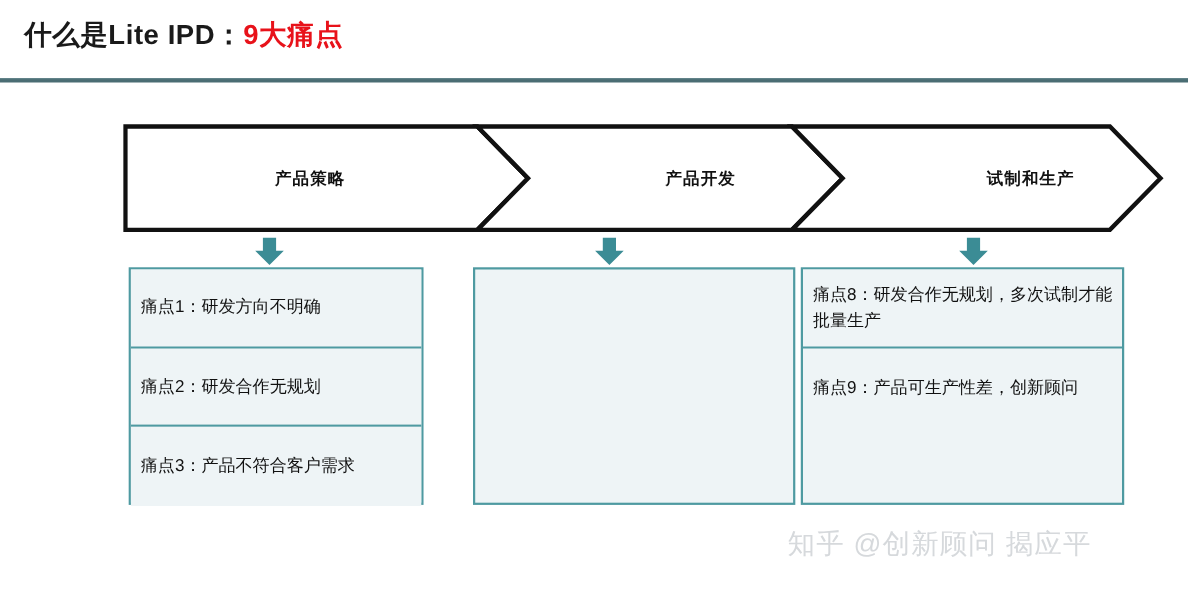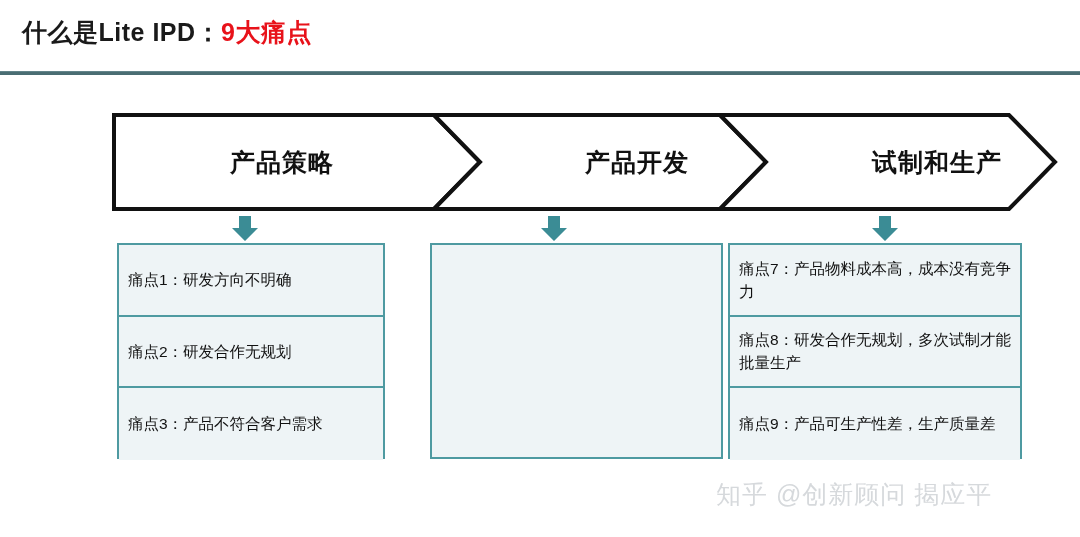--- a/index.html
+++ b/index.html
@@ -56,21 +56,21 @@
     height: 100px;
   }
   #process-band svg { display: block; }
   .stage-label {
     position: absolute;
     top: 0;
     height: 100px;
     display: flex;
     align-items: center;
     justify-content: center;
-    font-size: 25px;
+    font-size: 15px;
     font-weight: bold;
     color: #111111;
     letter-spacing: 1px;
     white-space: nowrap;
   }
   #stage-label-0 { left: 20px;  width: 300px; }
   #stage-label-1 { left: 390px; width: 270px; }
   #stage-label-2 { left: 690px; width: 270px; }
 
   
@@ -173,23 +173,20 @@
   <div class="pain-cell">
     <span class="pain-text">痛点3：产品不符合客户需求</span>
   </div>
 </div>
 
 <div class="pain-column" id="pain-column-1">
 </div>
 
 <div class="pain-column" id="pain-column-2">
   <div class="pain-cell">
-    <span class="pain-text">痛点7：产品物料成本高，成本没有竞争力</span>
-  </div>
-  <div class="pain-cell">
     <span class="pain-text">痛点8：研发合作无规划，多次试制才能批量生产</span>
   </div>
   <div class="pain-cell">
-    <span class="pain-text">痛点9：产品可生产性差，生产质量差</span>
+    <span class="pain-text">痛点9：产品可生产性差，创新顾问</span>
   </div>
 </div>
 
 <div id="watermark">知乎 @创新顾问 揭应平</div>
 
 </body></html>

